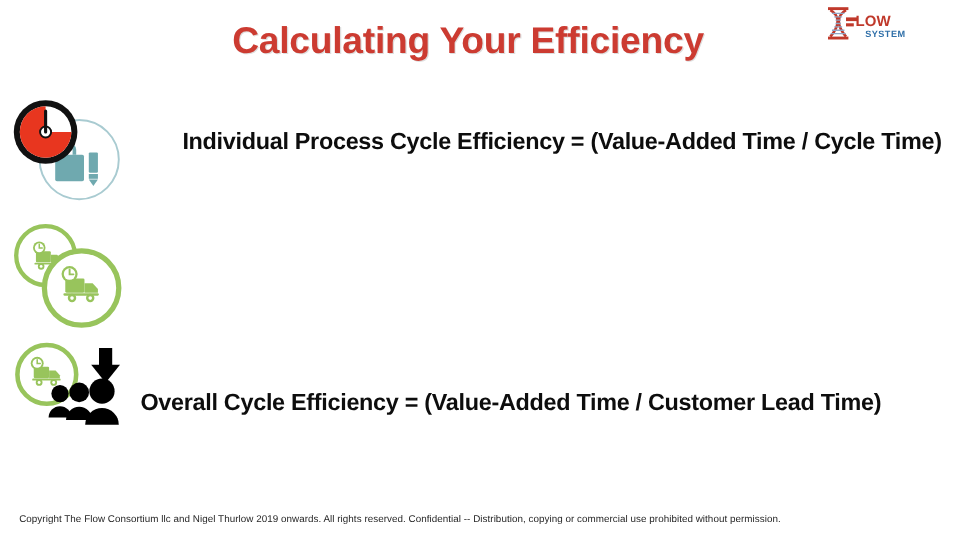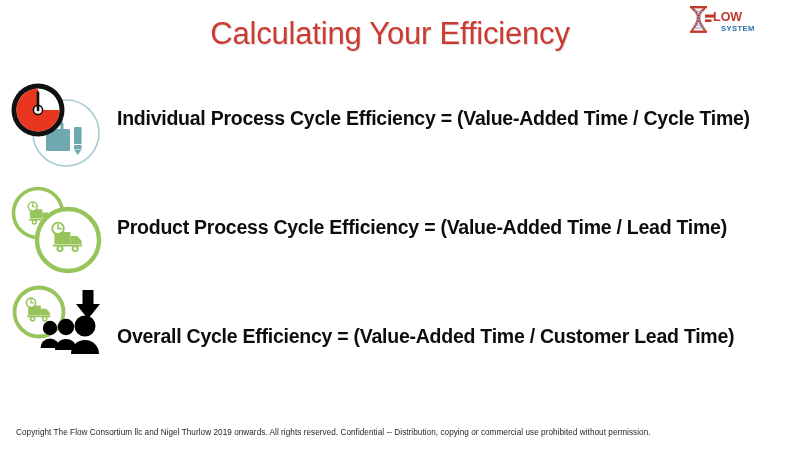--- a/index.html
+++ b/index.html
@@ -29,21 +29,21 @@
   #logo svg { display: block; }
 
   
   #title {
     position: absolute;
     top: 16px;
     left: 0;
     width: 780px;
     text-align: center;
     font-size: 31px;
-    font-weight: normal;
+    font-weight: bold;
     letter-spacing: -0.2px;
     color: #cc3b31;
     text-shadow: 1px 1px 0 rgba(160,160,160,0.35);
     font-family: "Liberation Sans", sans-serif;
   }
 
   
   .row {
     position: absolute;
     left: 0;
@@ -70,21 +70,21 @@
     height: 96px;
     display: flex;
     align-items: center;
     font-size: 19.5px;
     font-weight: bold;
     color: #0d0d0d;
     letter-spacing: -0.25px;
     white-space: nowrap;
     font-family: "Liberation Sans", sans-serif;
   }
-  #row-1 .row-text { top: 18px; height: 44px; }
+  #row-1 .row-text { top: 18px; height: 44px; margin-left: 35px; }
   #row-2 .row-text { top: 22px; height: 44px; }
   #row-3 .row-text { top: 32px; height: 44px; }
 
   
   #footer {
     position: absolute;
     left: 16px;
     top: 428px;
     font-size: 8.2px;
     color: #262626;
@@ -193,21 +193,20 @@
             <circle cx="28" cy="44.5" r="1.9" fill="#FFFFFF"></circle>
             <circle cx="47" cy="44.5" r="4.4" fill="#98C45C"></circle>
             <circle cx="47" cy="44.5" r="1.9" fill="#FFFFFF"></circle>
             <circle cx="25.5" cy="19.5" r="8.4" fill="#98C45C"></circle>
             <circle cx="25.5" cy="19.5" r="6.0" fill="#FFFFFF"></circle>
             <path d="M25.5 14.8 v5.0 h4.0" stroke="#98C45C" stroke-width="2" fill="none" stroke-linecap="round"></path>
           </g>
         </g>
       </svg>
     </div>
-    <div class="row-text">Product Process Cycle Efficiency = (Value-Added Time / Lead Time)</div>
   </div>
 
   <div class="row" id="row-3">
     <div class="row-icon">
       <svg width="112" height="96" viewBox="0 0 112 96" xmlns="http://www.w3.org/2000/svg">
         <g>
           <circle cx="35" cy="30" r="24.5" fill="#FFFFFF" stroke="#98C45C" stroke-width="3.8"></circle>
           <g fill="#98C45C" transform="translate(35,30) scale(0.64) translate(-38,-34)">
             <rect x="21" y="24" width="20" height="15" rx="1.5"></rect>
             <path d="M41 29 h8.5 l5.5 6 v4 H41 z"></path>

